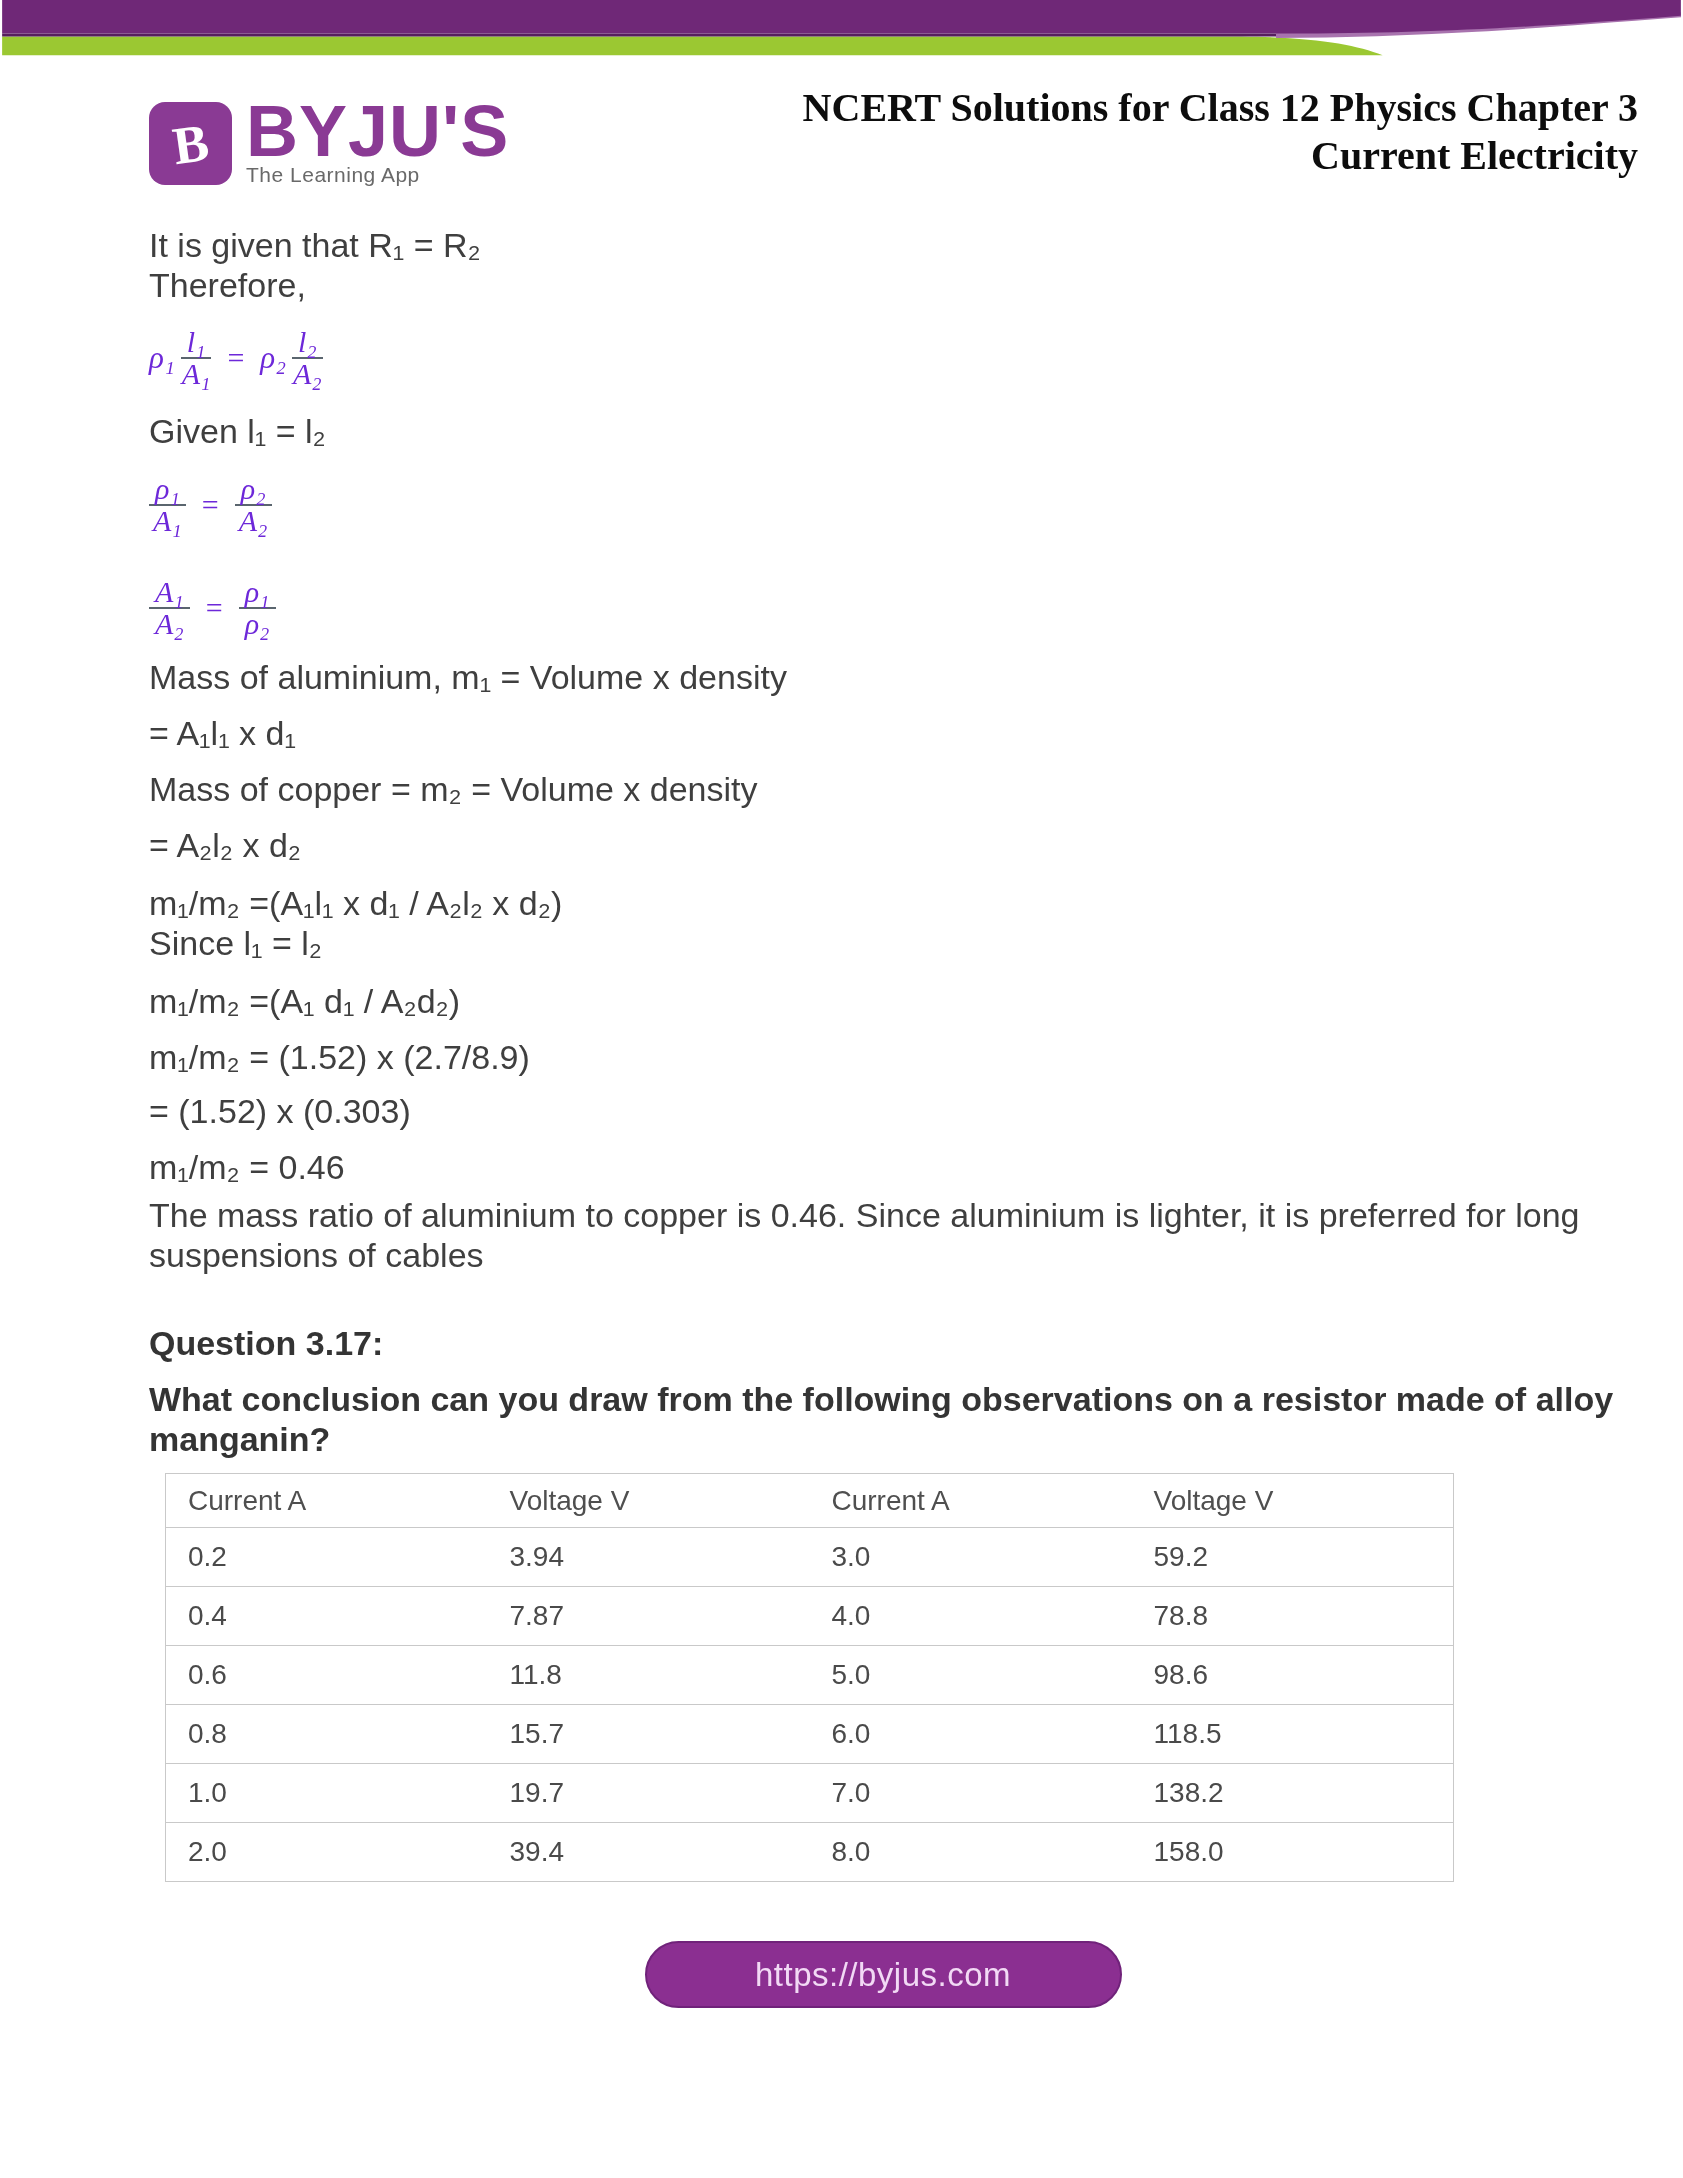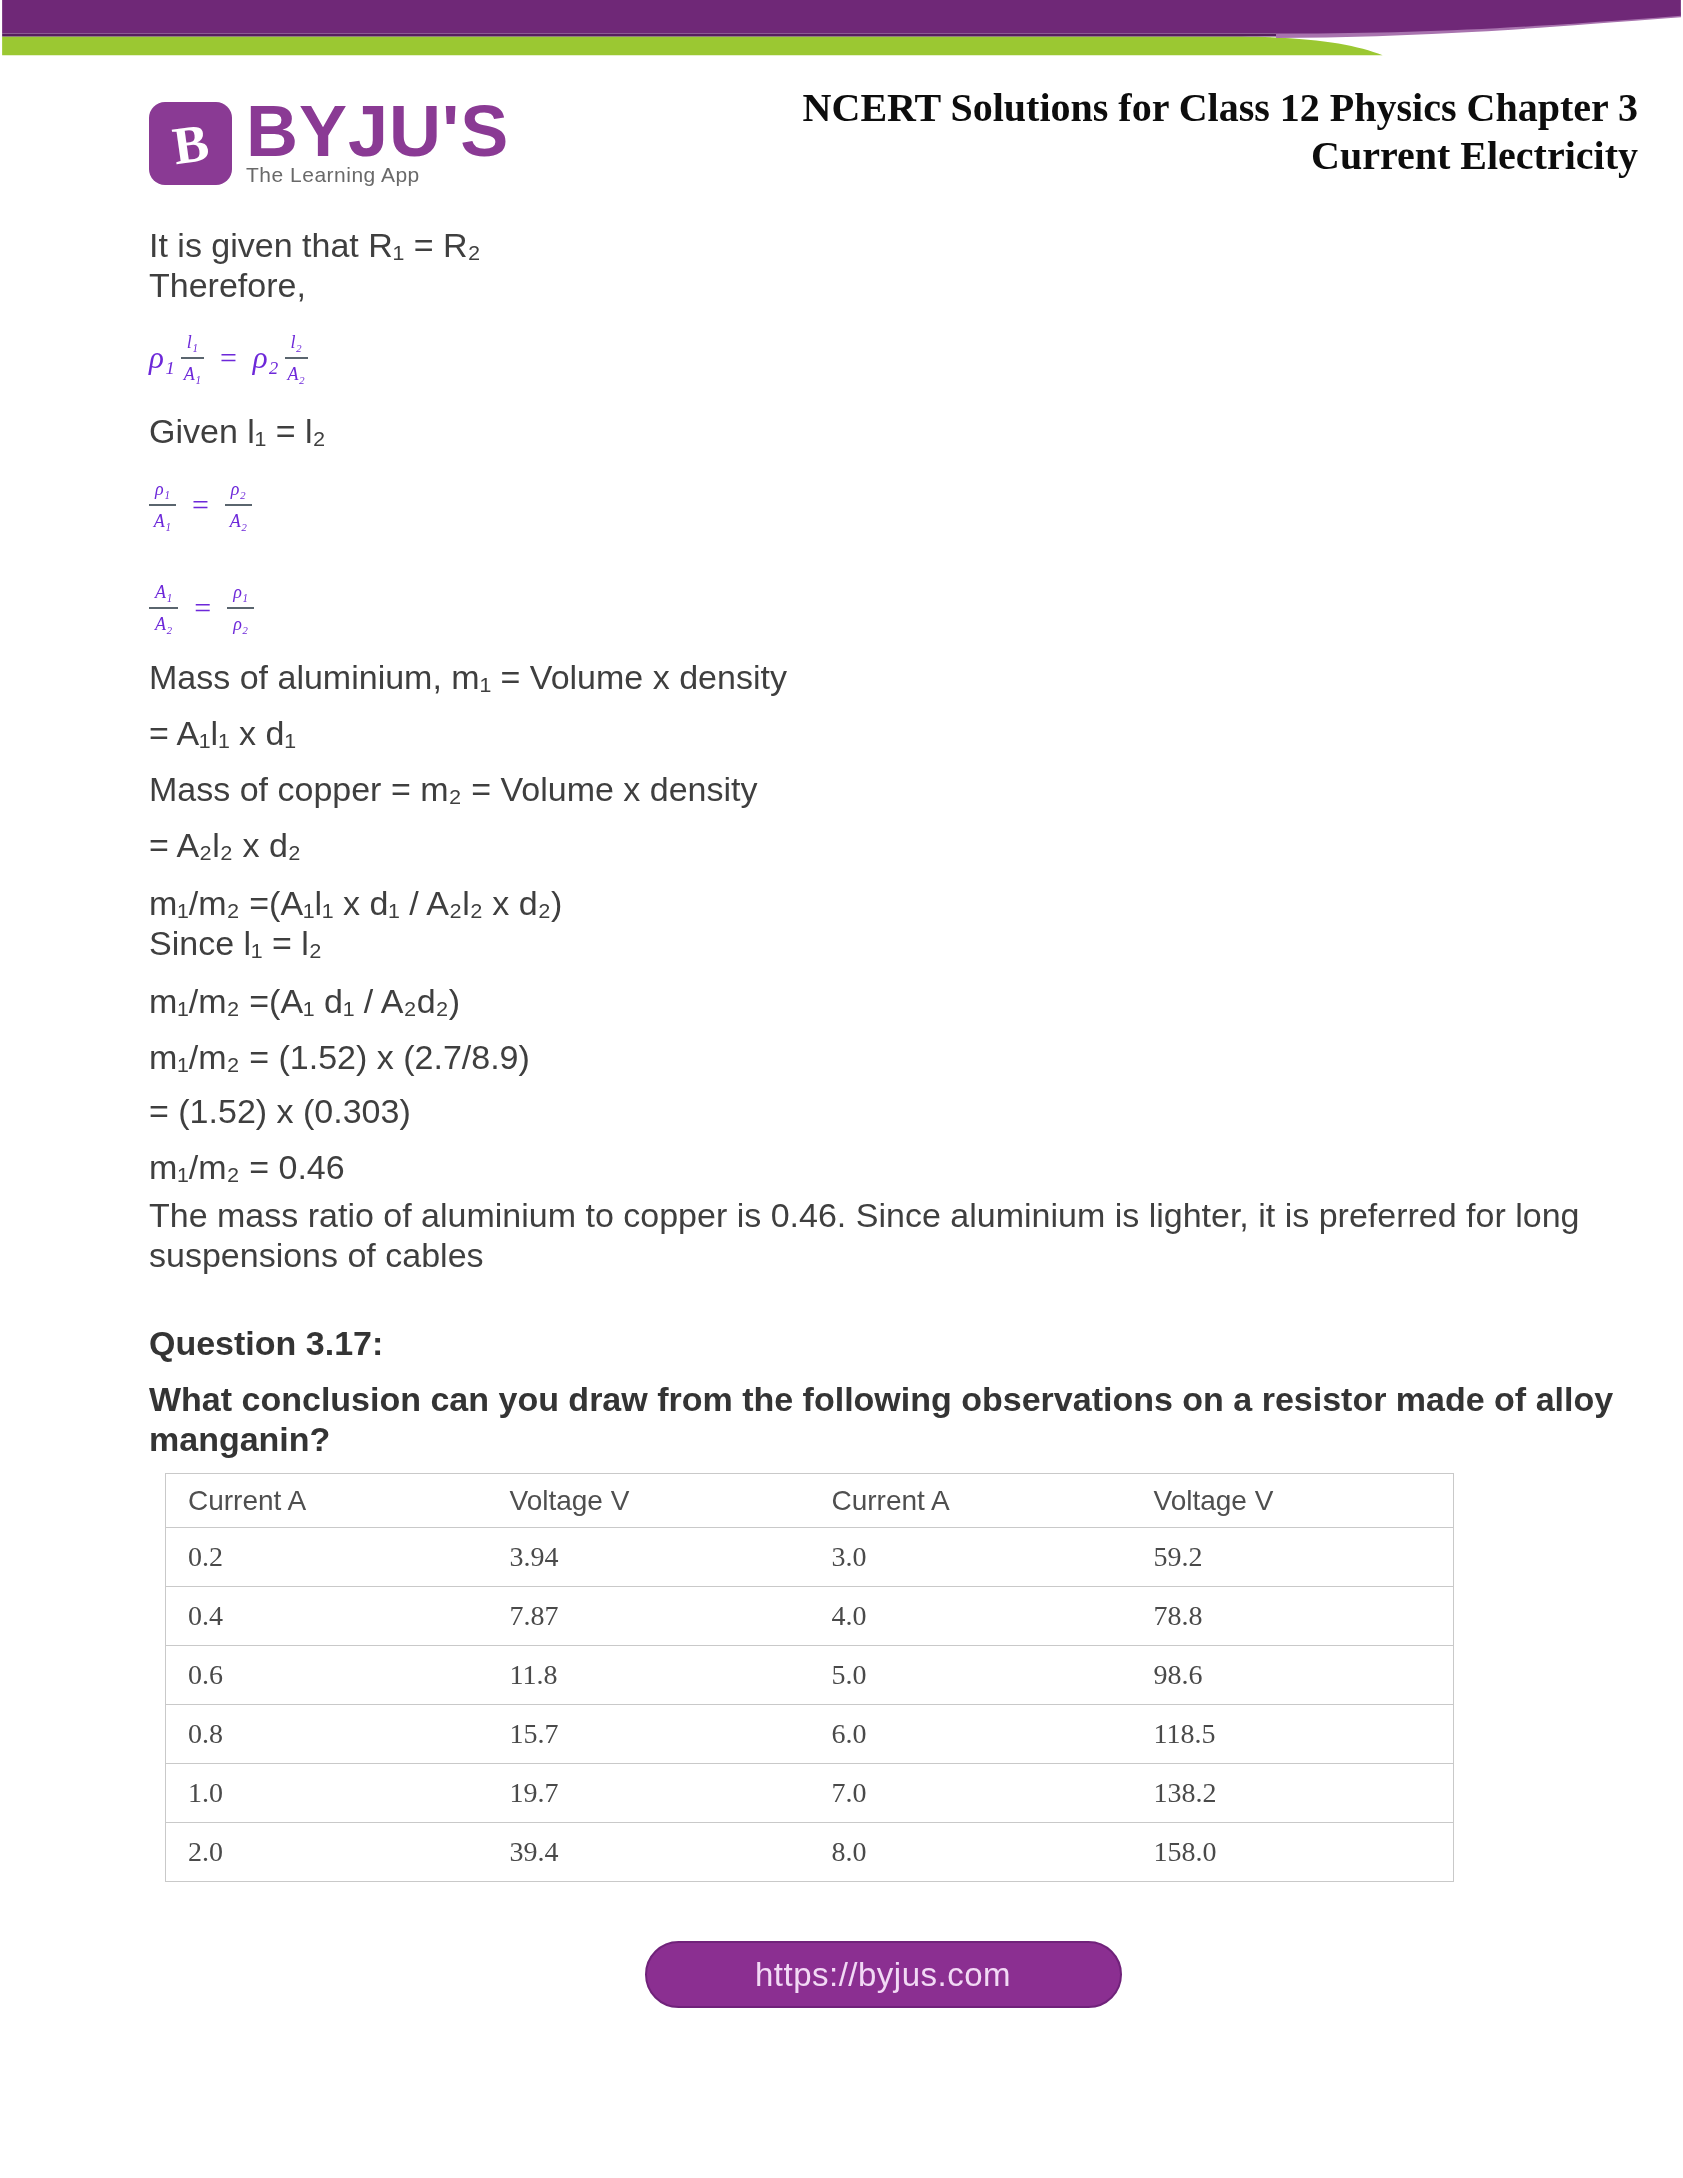--- a/index.html
+++ b/index.html
@@ -41,30 +41,30 @@
   .b-ratio5{margin-bottom:8px;}
   .b-conclusion{margin-bottom:48px;}
   .b-qlabel{margin-bottom:16px;font-weight:bold;color:#343434;}
   .b-qtext{margin-bottom:14px;font-weight:bold;color:#343434;}
   
   .eq{font-family:"Liberation Serif","DejaVu Serif",serif;font-style:italic;color:#6d28d9;
       display:flex;align-items:center;height:67px;}
   .eq .coeff{font-size:31px;margin-right:6px;}
   .eq .sign{font-size:30px;margin:0 16px;font-style:normal;}
   .frac{display:inline-flex;flex-direction:column;align-items:center;
-        font-size:18px;line-height:28px;vertical-align:middle;}
+        font-size:30px;line-height:28px;vertical-align:middle;}
   .frac .num{display:block;border-bottom:2px solid #5a656e;padding:0 6px 1px 6px;}
   .frac .den{display:block;padding-top:1px;}
   
   .obs-table{margin-left:16px;width:1289px;border-collapse:collapse;
              font-size:28px;color:#4a4a4a;}
   .obs-table th,.obs-table td{border-top:1px solid #c9c9c9;border-bottom:1px solid #c9c9c9;
              text-align:left;font-weight:normal;padding:0 0 0 22px;width:25%;}
   .obs-table th{height:53px;color:#4f4f4f;}
-  .obs-table td{height:58px;font-family:Liberation Serif, serif;}
+  .obs-table td{height:58px;}
   .obs-table{border:1px solid #c9c9c9;}
   
   .footer-btn-wrap{display:flex;justify-content:center;margin-top:59px;}
   .footer-btn{width:473px;height:63px;border-radius:34px;background:#8b2f91;
               border:2px solid #70227a;display:flex;align-items:center;justify-content:center;
               color:#f2d9f5;font-size:33px;letter-spacing:0.5px;cursor:pointer;}
 </style>
 </head>
 <body>
 

